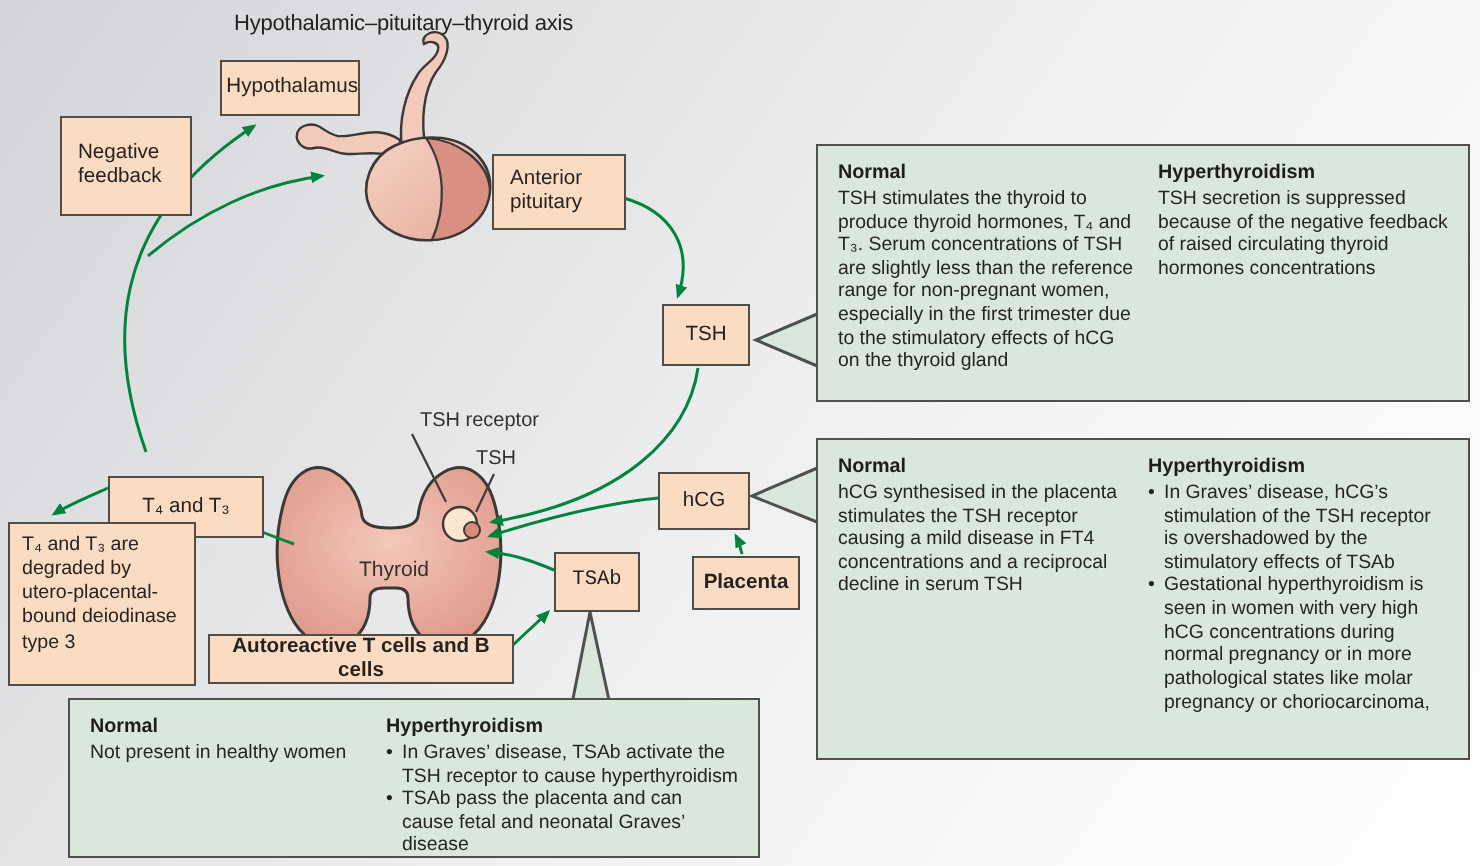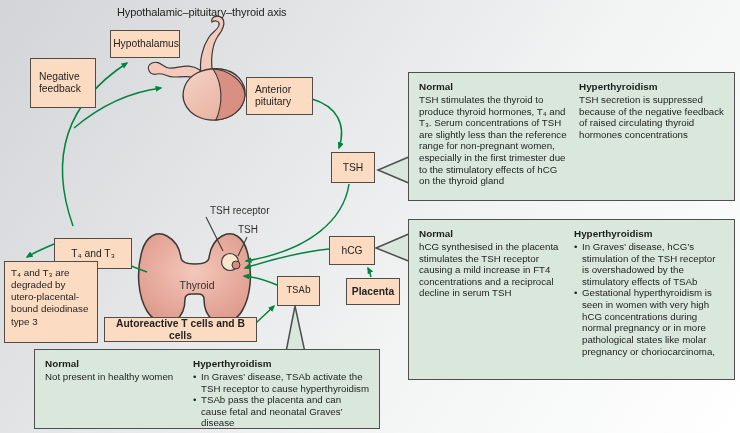--- a/index.html
+++ b/index.html
@@ -167,21 +167,21 @@
     </div>
     <div class="col2">
       <h4>Hyperthyroidism</h4>
       <div>TSH secretion is suppressed because of the negative feedback of raised circulating thyroid hormones concentrations</div>
     </div>
   </div>
 
   <div class="callout callout-hcg">
     <div class="col1">
       <h4>Normal</h4>
-      <div>hCG synthesised in the placenta stimulates the TSH receptor causing a mild increase in FT4 concentrations and a reciprocal decline in serum TSH</div>
+      <div>hCG synthesised in the placenta stimulates the TSH receptor causing a mild disease in FT4 concentrations and a reciprocal decline in serum TSH</div>
     </div>
     <div class="col2">
       <h4>Hyperthyroidism</h4>
       <div class="bullet">In Graves’ disease, hCG’s stimulation of the TSH receptor is overshadowed by the stimulatory effects of TSAb</div>
       <div class="bullet">Gestational hyperthyroidism is seen in women with very high hCG concentrations during normal pregnancy or in more pathological states like molar pregnancy or choriocarcinoma,</div>
     </div>
   </div>
 
   <div class="callout callout-tsab">
     <div class="col1">

